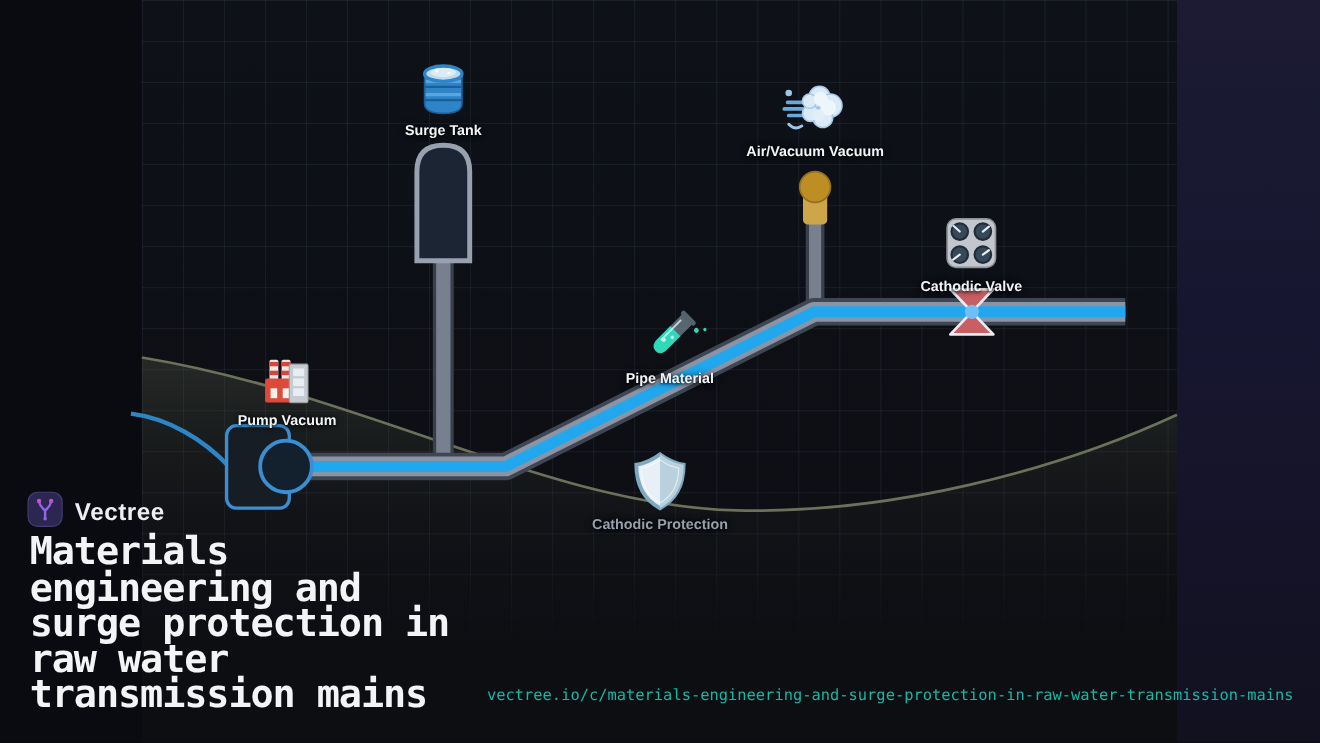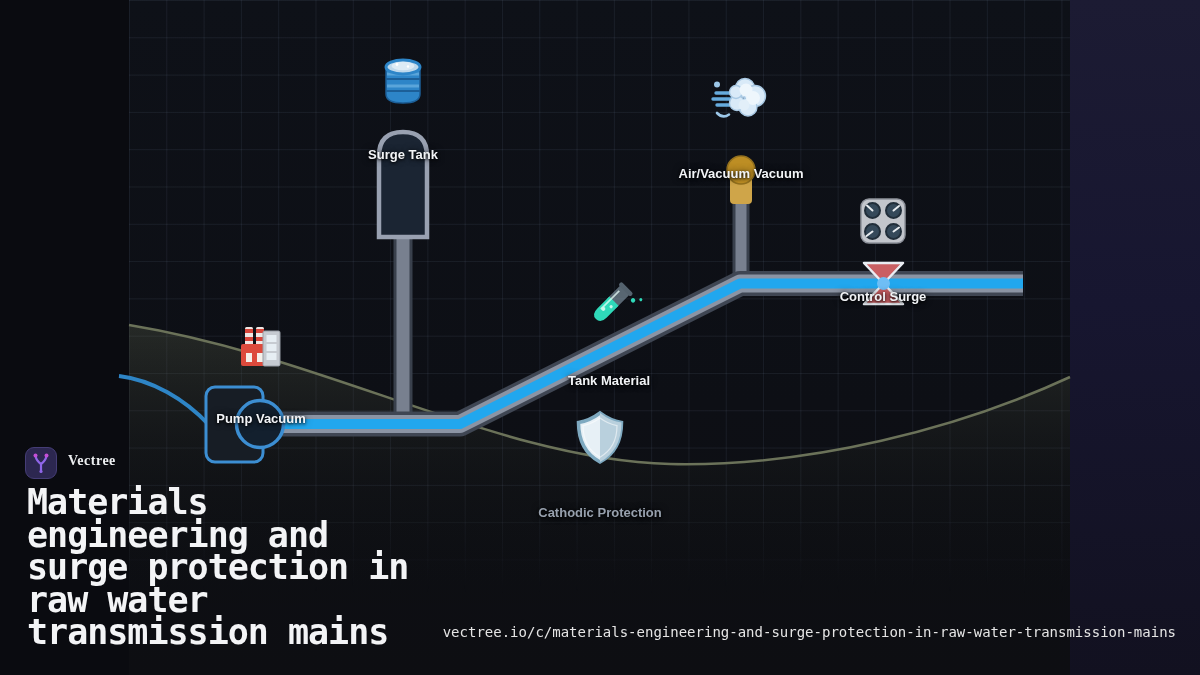--- a/index.html
+++ b/index.html
@@ -17,33 +17,33 @@
       -webkit-mask-image:linear-gradient(180deg,#000 0,#000 490px,transparent 595px);
       mask-image:linear-gradient(180deg,#000 0,#000 490px,transparent 595px);}
   .right-strip{position:absolute;left:1070px;top:0;width:130px;height:675px;
                background:linear-gradient(180deg,#1c1b33 0%,#171630 45%,#121120 100%);}
 
   .scene{position:absolute;left:0;top:0;width:1200px;height:675px;}
 
   
   .node-label{position:absolute;transform:translate(-50%,-50%);
       font-size:13px;font-weight:bold;color:#f2f4f7;white-space:nowrap;
-      text-shadow:0 1px 3px rgba(0,0,0,.95),0 0 7px rgba(0,0,0,.7);margin-top:36px;}
+      text-shadow:0 1px 3px rgba(0,0,0,.95),0 0 7px rgba(0,0,0,.7);}
   .node-label.dim{color:#97a0ad;text-align:right;}
 
   
   .logo-badge{position:absolute;left:25px;top:447px;width:32px;height:32px;
       border-radius:9px;background:#2c2750;border:1px solid #453d76;box-sizing:border-box;}
-  .brand-name{position:absolute;left:68px;top:453px;font-family:Liberation Serif, serif;
-      font-size:14px;font-weight:bold;color:#eceef0;letter-spacing:.5px;}
+  .brand-name{position:absolute;left:68px;top:453px;font-family:Liberation Sans, sans-serif;
+      font-size:22px;font-weight:bold;color:#eceef0;letter-spacing:.5px;}
   .page-title{position:absolute;left:27px;top:486px;width:430px;
       font-family:"DejaVu Sans Mono",monospace;font-size:35px;line-height:32.6px;
       font-weight:bold;color:#f3f4f6;white-space:pre-line;letter-spacing:-1px;}
   .footer-url{position:absolute;right:24px;top:624px;
-      font-family:"DejaVu Sans Mono",monospace;font-size:14px;color:#e5e5e5;}
+      font-family:"DejaVu Sans Mono",monospace;font-size:14px;color:#14b8a6;}
 </style>
 </head>
 <body>
 
 <div class="canvas">
 
   <div class="grid-panel">
     <div class="grid-lines"></div>
   </div>
   <div class="right-strip"></div>
@@ -169,22 +169,22 @@
     <g>
       <path d="M600,413 C608,419 615,421.5 621.5,422.5 C621.5,441 614,454.5 600,462 C586,454.5 578.5,441 578.5,422.5 C585,421.5 592,419 600,413 Z" fill="#e7f0f6" stroke="#7ea9c0" stroke-width="3.5"></path>
       <path d="M600,413 C608,419 615,421.5 621.5,422.5 C621.5,441 614,454.5 600,462 Z" fill="#b9d0dd"></path>
       <path d="M600,418 C606,422.5 612,424.7 617,425.6 C617,440 611,451 600,457.2 C589,451 583,440 583,425.6 C588,424.7 594,422.5 600,418 Z" fill="none" stroke="#ffffff" stroke-width="1.2" opacity="0.55"></path>
     </g>
   </svg>
 
   <div class="node-label" style="left:261px;top:382px">Pump Vacuum</div>
   <div class="node-label" style="left:403px;top:118px">Surge Tank</div>
   <div class="node-label" style="left:741px;top:137px">Air/Vacuum Vacuum</div>
-  <div class="node-label" style="left:609px;top:344px">Tank Material</div>
-  <div class="node-label" style="left:883px;top:260px">Control Surge</div>
+  <div class="node-label" style="left:609px;top:344px">Pipe Material</div>
+  <div class="node-label" style="left:883px;top:260px">Cathodic Valve</div>
   <div class="node-label dim" style="left:600px;top:476px">Cathodic Protection</div>
 
   <div class="logo-badge">
     <svg width="30" height="30" viewBox="0 0 30 30">
       <g fill="none" stroke="#8f66e8" stroke-width="2.2" stroke-linecap="round">
         <path d="M15,23 V16"></path>
         <path d="M15,16 C11.5,13.5 10,10.5 9.5,8"></path>
         <path d="M15,16 C18.5,13.5 20,10.5 20.5,8"></path>
       </g>
       <circle cx="9.5" cy="7.5" r="2" fill="#c44fd6"></circle>

